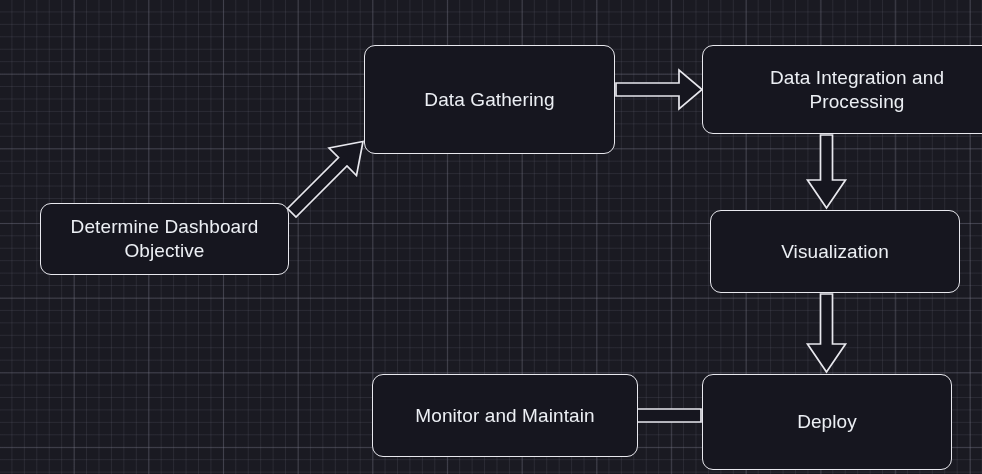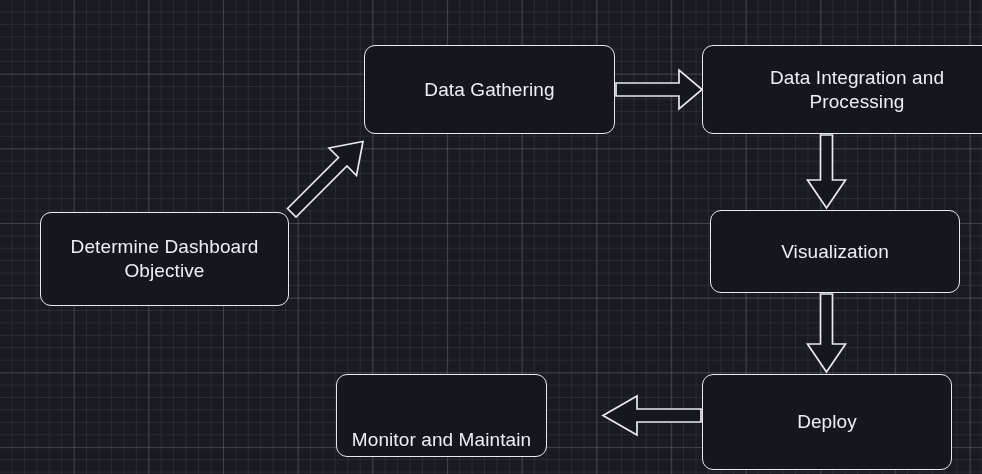--- a/index.html
+++ b/index.html
@@ -77,39 +77,39 @@
 
     <g>
       <polygon points="820.5,294 832.5,294 832.5,344 845.5,344 826.5,372 807.5,344 820.5,344" fill="#16161f" stroke="#e8e8ee" stroke-width="1.7" stroke-linejoin="miter"></polygon>
     </g>
 
     <g>
       <polygon points="701,409 637,409 637,396 603,415.5 637,435 637,422 701,422" fill="#16161f" stroke="#e8e8ee" stroke-width="1.7" stroke-linejoin="miter"></polygon>
     </g>
   </svg>
 
-  <div class="node" style="left:40px; top:212px; width:249px; height:94px;">
+  <div class="node" style="left:40px; top:203px; width:249px; height:72px;">
     <span>Determine Dashboard
 Objective</span>
   </div>
 
-  <div class="node" style="left:364px; top:45px; width:251px; height:89px;">
+  <div class="node" style="left:364px; top:45px; width:251px; height:109px;">
     <span>Data Gathering</span>
   </div>
 
   <div class="node" style="left:702px; top:45px; width:300px; height:89px;padding-left:20px;">
     <span>Data Integration and
 Processing</span>
   </div>
 
   <div class="node" style="left:702px; top:210px; width:250px; height:83px;margin-left:8px;">
     <span>Visualization</span>
   </div>
 
   <div class="node" style="left:702px; top:374px; width:250px; height:96px;">
     <span>Deploy</span>
   </div>
 
-  <div class="node" style="left:336px; top:374px; width:211px; height:83px;align-items:flex-end;">
+  <div class="node" style="left:372px; top:374px; width:266px; height:83px;">
     <span>Monitor and Maintain</span>
   </div>
 
 </div>
 
 </body></html>

